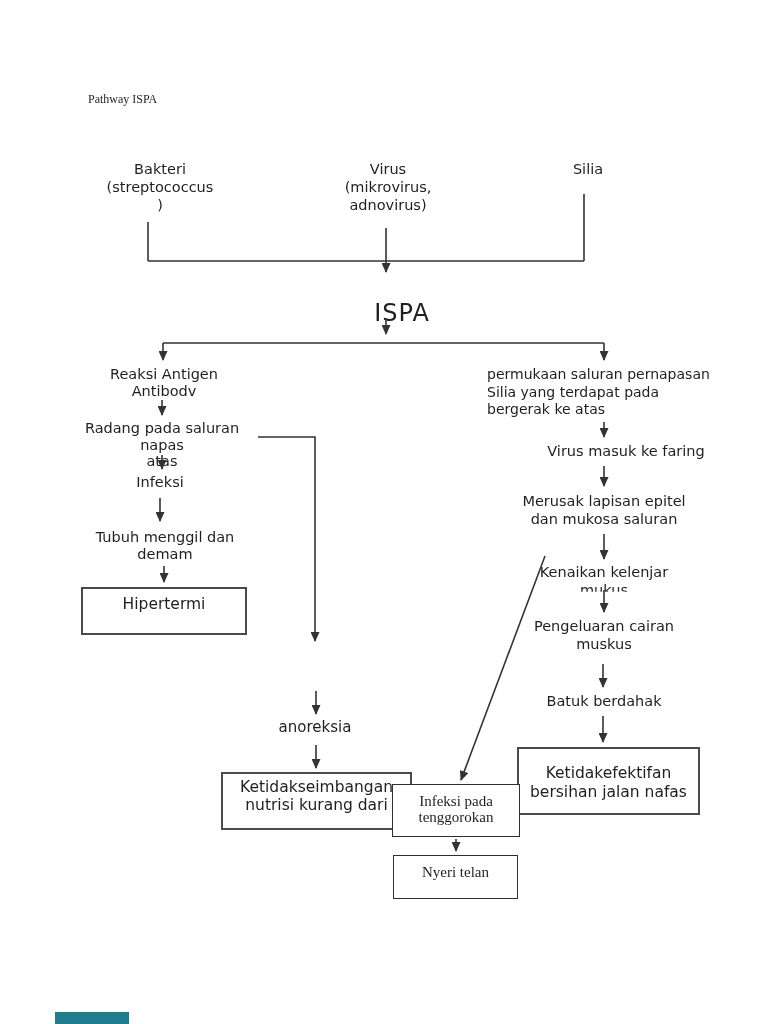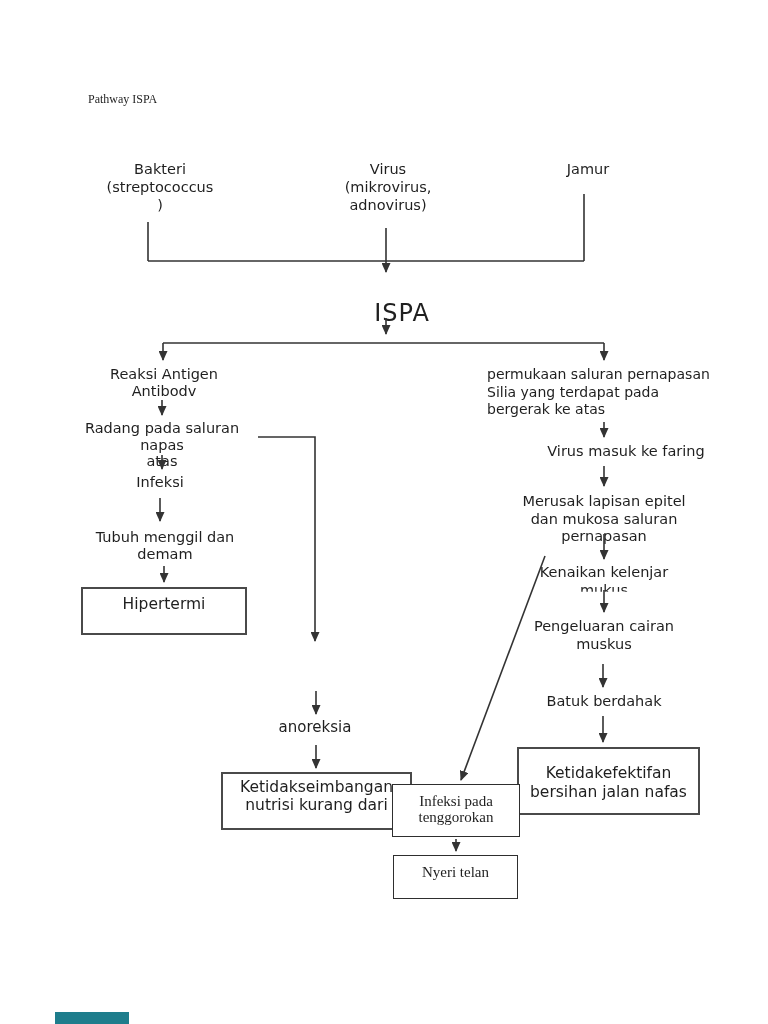--- a/index.html
+++ b/index.html
@@ -44,21 +44,21 @@
     <span class="ln">)</span>
   </div>
 
   <div class="node" style="left:326px;top:160px;width:124px;line-height:18px">
     <span class="ln">Virus</span>
     <span class="ln">(mikrovirus,</span>
     <span class="ln">adnovirus)</span>
   </div>
 
   <div class="node" style="left:548px;top:161px;width:80px">
-    <span class="ln">Jamur</span>
+    <span class="ln">Silia</span>
   </div>
 
   <div id="ispa-label">ISPA</div>
 
   <div class="node" style="left:94px;top:366px;width:140px;line-height:16.5px">
     <span class="ln">Reaksi Antigen</span>
     <span class="ln">Antibodv</span>
   </div>
 
   <div class="node" style="left:64px;top:420px;width:196px;line-height:16.5px">
@@ -95,21 +95,20 @@
     <span class="ln">bergerak ke atas</span>
   </div>
 
   <div class="node" style="left:527px;top:443px;width:198px">
     <span class="ln">Virus masuk ke faring</span>
   </div>
 
   <div class="node" style="left:514px;top:493px;width:180px;line-height:17.5px">
     <span class="ln">Merusak lapisan epitel</span>
     <span class="ln">dan mukosa saluran</span>
-    <span class="ln">pernapasan</span>
   </div>
 
   <div class="node" style="left:528px;top:564px;width:152px;line-height:17.5px">
     <span class="ln">Kenaikan kelenjar</span>
     <span class="ln clip-half">mukus</span>
   </div>
 
   <div class="node" style="left:518px;top:618px;width:172px;line-height:17.5px">
     <span class="ln">Pengeluaran cairan</span>
     <span class="ln">muskus</span>

